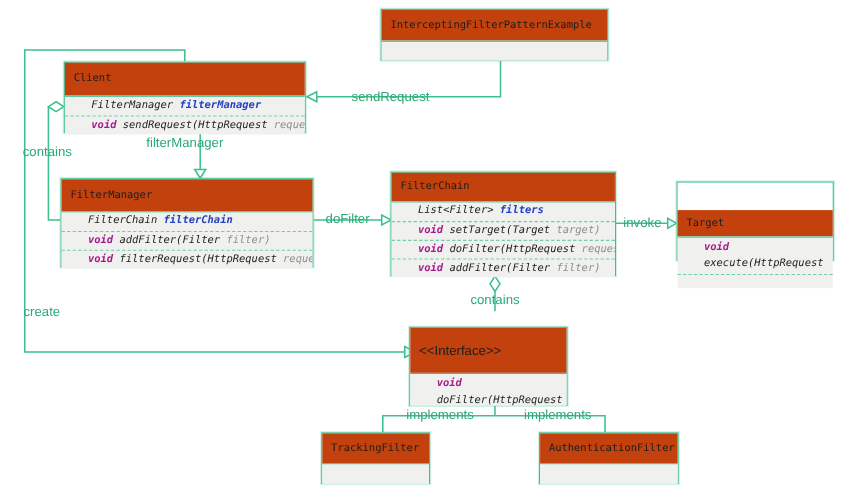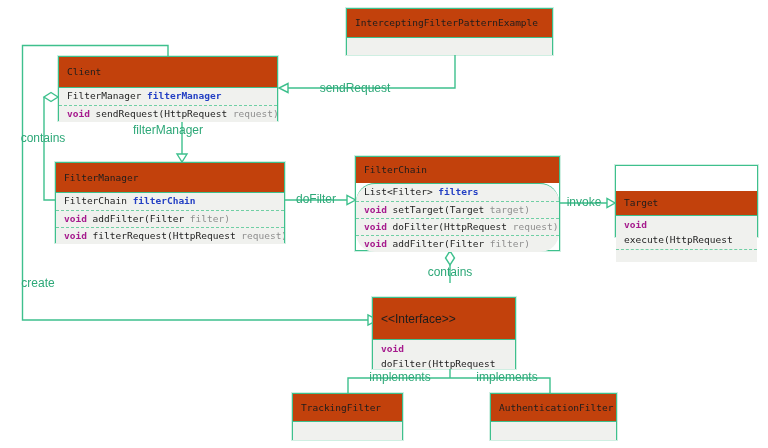--- a/index.html
+++ b/index.html
@@ -20,21 +20,21 @@
     padding:0 0 0 8px;color:#1d1d1d;font-size:9.5px;line-height:12px;
     box-sizing:border-box;background:#c2410c;
   }
   .stereotype{
     font-family:"Liberation Sans","DejaVu Sans",sans-serif;
     font-size:12px;color:#1d1d1d;letter-spacing:0;
   }
   .compartments{border-top:1px solid #3ec08d;background:#f0f1ee;}
   .row{
     white-space:pre;font-size:9.5px;line-height:16px;height:17px;
-    padding-left:8px;color:#1d1d1d;box-sizing:border-box;overflow:hidden;
+    padding-left:24px;color:#1d1d1d;box-sizing:border-box;overflow:hidden;font-style:italic;
   }
   .row + .row{border-top:1px dashed #6fcfa4;}
   .row.wrap{white-space:pre-wrap;height:auto;line-height:15px;padding-top:1px;}
   .row.empty{height:100%;}
   .blockparam{display:block;}
   .t-kw{color:#a61a8d;font-weight:bold;}
   .t-field{color:#2440c4;font-weight:bold;}
   .t-param{color:#8e8e8e;margin-top:42px;}
   .edge-label{
     position:absolute;z-index:3;transform:translate(-50%,-50%);
@@ -106,21 +106,21 @@
     <div class="uml-title" style="height:29px;">FilterManager</div>
     <div class="compartments" style="height:51px;">
       <div class="row"><span>FilterChain </span><span class="t-field">filterChain</span></div>
       <div class="row"><span class="t-kw">void </span><span>addFilter(Filter </span><span class="t-param">filter)</span></div>
       <div class="row"><span class="t-kw">void </span><span>filterRequest(HttpRequest </span><span class="t-param">request)</span></div>
     </div>
   </div>
 
   <div class="uml-box" style="left:355px;top:156px;width:205px;height:95px;">
     <div class="uml-title" style="height:26px;">FilterChain</div>
-    <div class="compartments" style="height:68px;border-radius:19px;">
+    <div class="compartments" style="height:68px;">
       <div class="row"><span>List&lt;Filter&gt; </span><span class="t-field">filters</span></div>
       <div class="row"><span class="t-kw">void </span><span>setTarget(Target </span><span class="t-param">target)</span></div>
       <div class="row"><span class="t-kw">void </span><span>doFilter(HttpRequest </span><span class="t-param">request)</span></div>
       <div class="row"><span class="t-kw">void </span><span>addFilter(Filter </span><span class="t-param">filter)</span></div>
     </div>
   </div>
 
   <div class="uml-box" style="left:615px;top:165px;width:143px;height:72px;">
     <div class="uml-title" style="height:24px;margin-top:25px;">Target</div>
     <div class="compartments" style="height:46px;">
@@ -131,21 +131,21 @@
 
   <div class="uml-box" style="left:372px;top:283px;width:144px;height:72px;margin-top:14px;">
     <div class="uml-title" style="height:41px;justify-content:space-evenly;">
       <span class="stereotype">&lt;&lt;Interface&gt;&gt;</span>
     </div>
     <div class="compartments" style="height:29px;">
       <div class="row wrap" style="height:29px;"><span class="t-kw">void </span><span>doFilter(HttpRequest</span></div>
     </div>
   </div>
 
-  <div class="uml-box" style="left:292px;top:393px;width:111px;height:47px;">
+  <div class="uml-box" style="left:292px;top:393px;width:99px;height:47px;">
     <div class="uml-title" style="height:27px;">TrackingFilter</div>
     <div class="compartments" style="height:18px;"></div>
   </div>
 
   <div class="uml-box" style="left:490px;top:393px;width:127px;height:47px;">
     <div class="uml-title" style="height:27px;">AuthenticationFilter</div>
     <div class="compartments" style="height:18px;"></div>
   </div>
 
 </div>

